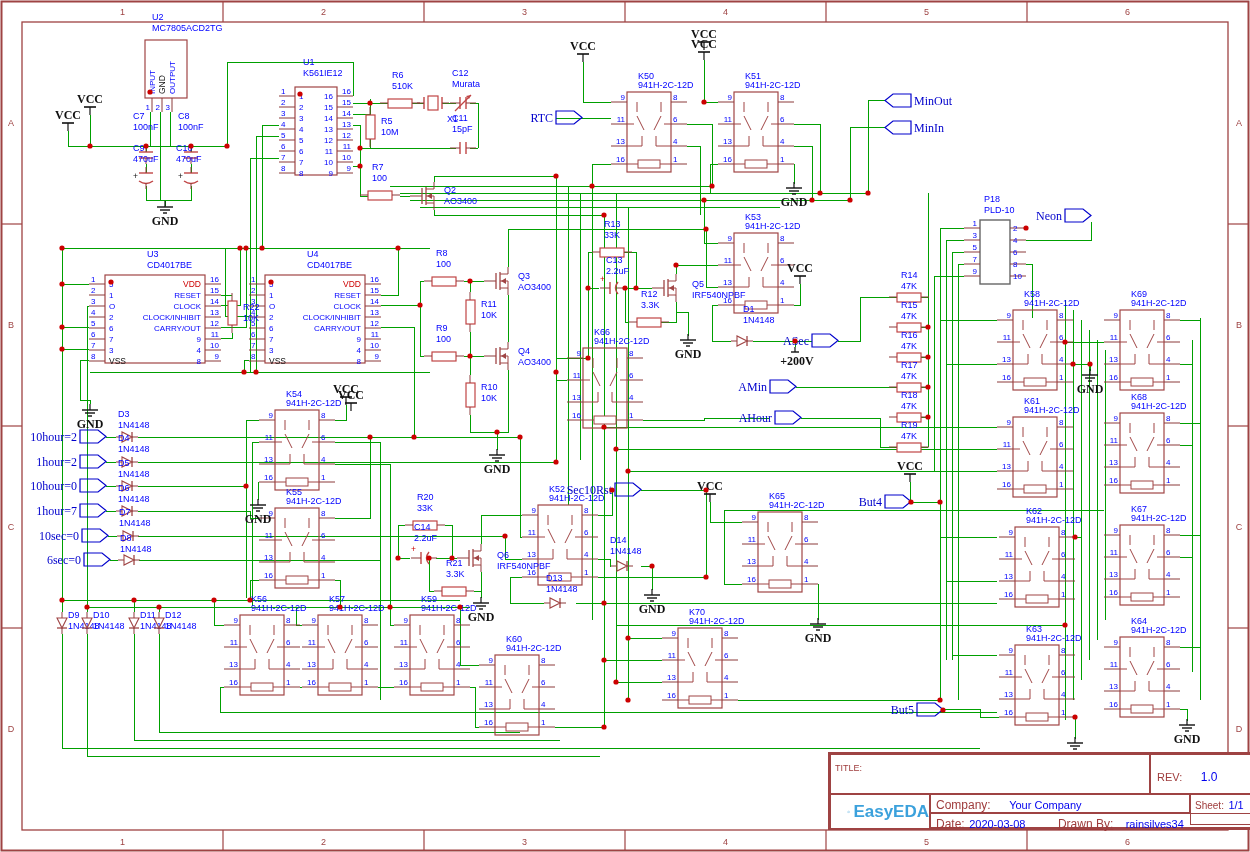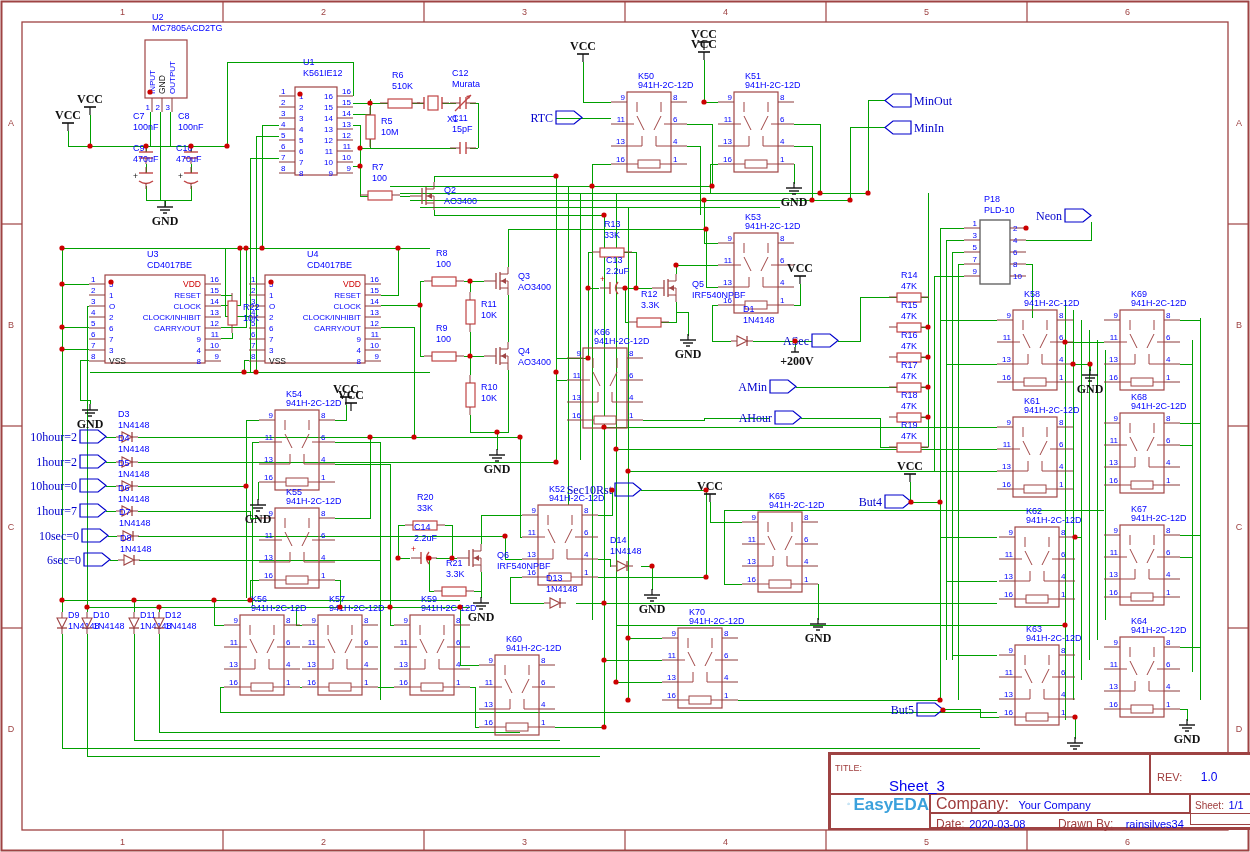--- a/index.html
+++ b/index.html
@@ -16,21 +16,21 @@
   .t-pwr{font:bold 12px "Liberation Serif",serif;fill:#111;}
   .t-frm{font:9px "Liberation Sans",sans-serif;fill:#9e4343;}
   
   .tb{position:absolute;left:828px;top:752px;width:438px;height:78px;border:2px solid #9e4343;box-sizing:border-box;background:#fff;}
   .tb .cell{position:absolute;box-sizing:border-box;border:1px solid #9e4343;}
   .tb-label{font:9px "Liberation Sans",sans-serif;color:#9e3b3b;}
   .tb-val{font:11px "Liberation Sans",sans-serif;color:#0000ee;}
   .tb-title{font:15px "Liberation Sans",sans-serif;color:#0000ee;margin:2px 0 0 58px;}
   .tb-rev{font:12px "Liberation Sans",sans-serif;color:#0000ee;}
   .logo-text{font:bold 17px "Liberation Sans",sans-serif;color:#3ba1dc;letter-spacing:0;}
-  .logo-wrap{display:flex;gap:3px;height:100%;padding-left:16px;}
+  .logo-wrap{display:flex;align-items:center;gap:3px;height:100%;padding-left:16px;}
 </style>
 </head>
 <body>
 
 <div id="sheet">
   <svg id="schem" width="1250" height="852" viewBox="0 0 1250 852">
       <g>
         <polyline points="68,131 68,146 210,146" stroke="#00a000" fill="none" stroke-width="1" shape-rendering="crispEdges"></polyline>
         <polyline points="90,115 90,146" stroke="#00a000" fill="none" stroke-width="1" shape-rendering="crispEdges"></polyline>
         <polyline points="150,112 150,146" stroke="#00a000" fill="none" stroke-width="1" shape-rendering="crispEdges"></polyline>
@@ -1879,40 +1879,39 @@
         <text x="11" y="530" class="t-frm" text-anchor="middle">C</text>
         <text x="1239" y="530" class="t-frm" text-anchor="middle">C</text>
         <text x="11" y="732" class="t-frm" text-anchor="middle">D</text>
         <text x="1239" y="732" class="t-frm" text-anchor="middle">D</text>
       </g>
     </svg>
 
   <div class="tb">
     <div class="cell" style="left:0;top:0;width:320px;height:40px;">
       <div style="padding:2px 0 0 4px;"><span class="tb-label">TITLE:</span></div>
-      <div class="tb-title">Sheet_3</div>
     </div>
     <div class="cell" style="left:320px;top:0;width:116px;height:40px;">
       <div style="padding:12px 16px 0 6px;">
         <span class="tb-label" style="font-size:11px;">REV:</span>
         <span class="tb-rev" style="margin-left:14px;">1.0</span>
       </div>
     </div>
     <div class="cell" style="left:0;top:40px;width:100px;height:36px;">
       <div class="logo-wrap">
         <svg width="26" height="18" viewBox="0 0 26 18">
           <path d="M7 14 a5 5 0 0 1 0-9 a6 6 0 0 1 11-1 a4.5 4.5 0 0 1 1 9 z" fill="none" stroke="#3ba1dc" stroke-width="2"></path>
           <path d="M6 10 q4-4 9 0" fill="none" stroke="#3ba1dc" stroke-width="2"></path>
         </svg>
         <span class="logo-text">EasyEDA</span>
       </div>
     </div>
     <div class="cell" style="left:100px;top:40px;width:260px;height:19px;">
-      <span class="tb-label" style="font-size:16px;margin-left:5px;">Company:</span>
-      <span class="tb-val" style="margin-left:5px;">Your Company</span>
+      <span class="tb-label" style="font-size:12px;margin-left:5px;">Company:</span>
+      <span class="tb-val" style="margin-left:14px;">Your Company</span>
     </div>
     <div class="cell" style="left:360px;top:40px;width:76px;height:31px;">
       <span class="tb-label" style="font-size:10px;margin-left:4px;">Sheet:</span>
       <span class="tb-val">1/1</span>
     </div>
     <div class="cell" style="left:100px;top:59px;width:336px;height:15px;">
       <span class="tb-label" style="font-size:12px;margin-left:5px;">Date:</span>
       <span class="tb-val" style="">2020-03-08</span>
       <span class="tb-label" style="font-size:12px;margin-left:28px;text-decoration:underline;">Drawn By:</span>
       <span class="tb-val" style="margin-left:8px;">rainsilves34</span>

